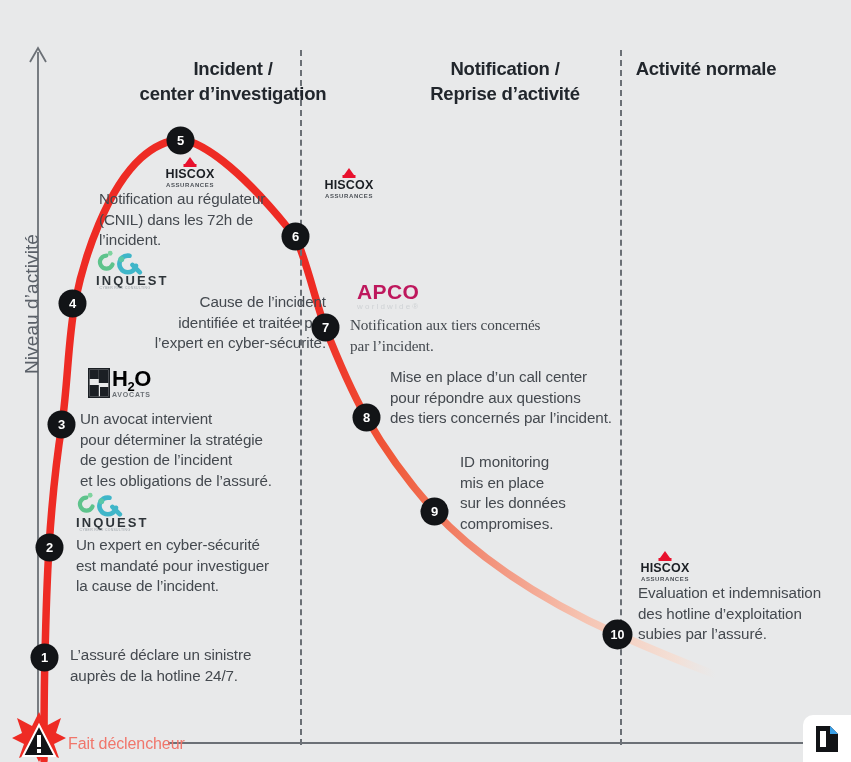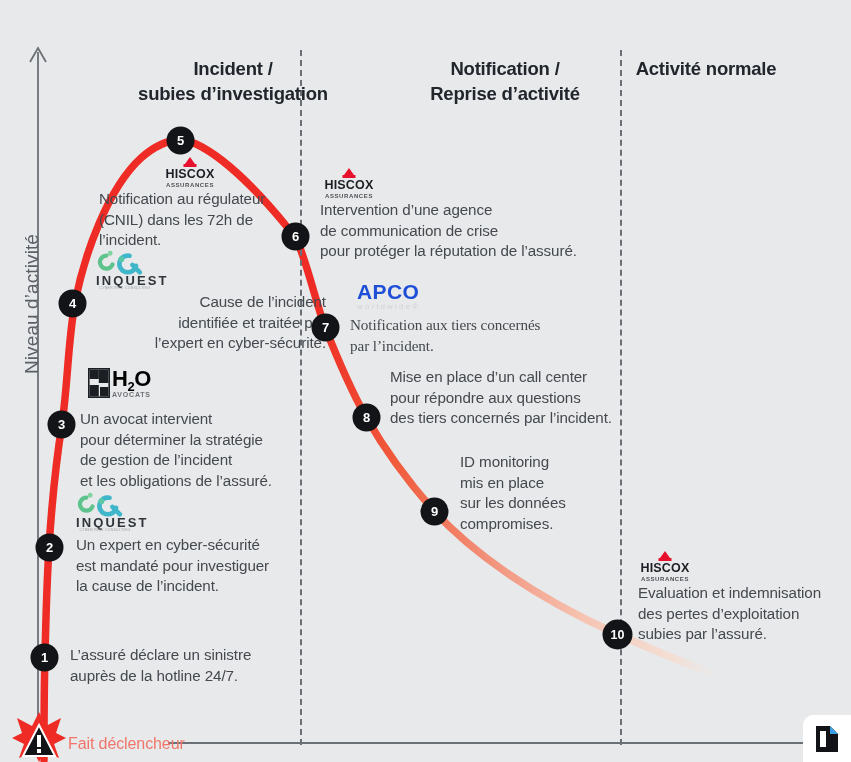--- a/index.html
+++ b/index.html
@@ -116,21 +116,21 @@
   }
 
   .logo-h2o{width:72px;display:flex;align-items:flex-end;}
   .h2o-sq{width:22px;height:30px;position:relative;flex:0 0 auto;}
   .h2o-txt{margin-left:2px;line-height:1;}
   .h2o-main{font-size:22px;font-weight:bold;color:#000000;letter-spacing:-.5px;text-align:center;}
   .h2o-main sub{font-size:13px;}
   .h2o-sub{font-size:7px;font-weight:bold;letter-spacing:.8px;color:#6c7176;margin-top:-2px;}
 
   .logo-apco{width:70px;}
-  .apco-main{font-size:21px;font-weight:bold;color:#1d4ed8;letter-spacing:.4px;line-height:21px;}
+  .apco-main{font-size:21px;font-weight:bold;color:#be185d;letter-spacing:.4px;line-height:21px;}
   .apco-sub{font-size:8px;letter-spacing:2.2px;color:#cfd2d5;line-height:10px;}
 
   
   #trigger-star{position:absolute;left:12px;top:712px;width:54px;height:50px;z-index:7;}
   #trigger-label{
     position:absolute;left:68px;top:735px;
     font-size:16px;color:#f0766b;letter-spacing:-.1px;
   }
 
   
@@ -191,21 +191,21 @@
     </g>
   </svg>
 
   <div class="y-axis-label">Niveau d’activité</div>
 
   <div class="divider" id="divider-1"></div>
   <div class="divider" id="divider-2"></div>
 
   <div class="phase-title" id="phase-1">
     <div>Incident /</div>
-    <div>subies d’investigation</div>
+    <div>center d’investigation</div>
   </div>
   <div class="phase-title" id="phase-2">
     <div>Notification /</div>
     <div>Reprise d’activité</div>
   </div>
   <div class="phase-title" id="phase-3">
     <div>Activité normale</div>
   </div>
 
   <div class="marker" style="left:168px;top:128px;">5</div>
@@ -288,25 +288,20 @@
     <div class="body">L’assuré déclare un sinistre
 auprès de la hotline 24/7.</div>
   </div>
 
   <div class="marker" style="left:283px;top:224px;">6</div>
   <div class="logo logo-hiscox" style="left:317px;top:168px;">
     <div class="hx-mark"></div>
     <div class="hx-word">HISCOX</div>
     <div class="hx-sub">ASSURANCES</div>
   </div>
-  <div class="note" style="left:320px;top:200px;width:300px;">
-    <div class="body">Intervention d’une agence
-de communication de crise
-pour protéger la réputation de l’assuré.</div>
-  </div>
 
   <div class="marker" style="left:313px;top:315px;">7</div>
   <div class="logo logo-apco" style="left:357px;top:281px;">
     <div class="apco-main">APCO</div>
     <div class="apco-sub">worldwide®</div>
   </div>
   <div class="note" style="left:350px;top:315px;width:290px;font-family:Liberation Serif, serif;">
     <div class="body">Notification aux tiers concernés
 par l’incident.</div>
   </div>
@@ -327,21 +322,21 @@
   </div>
 
   <div class="marker wide" style="left:604px;top:621px;">10</div>
   <div class="logo logo-hiscox" style="left:633px;top:551px;">
     <div class="hx-mark"></div>
     <div class="hx-word">HISCOX</div>
     <div class="hx-sub">ASSURANCES</div>
   </div>
   <div class="note" style="left:638px;top:583px;width:210px;">
     <div class="body">Evaluation et indemnisation
-des pertes d’exploitation
+des hotline d’exploitation
 subies par l’assuré.</div>
   </div>
 
   <svg id="trigger-star" viewBox="0 0 54 50">
     <path d="M27,0 L34,14 L49,6 L44,21 L54,26 L42,32 L47,46 L32,40 L27,50
              L22,40 L7,46 L12,32 L0,26 L10,21 L5,6 L20,14 Z" fill="#ee2b24"></path>
     <path d="M27,13 L43,44 L11,44 Z" fill="#121417" stroke="#ffffff" stroke-width="2"></path>
     <rect x="25" y="23" width="4" height="12" fill="#ffffff"></rect>
     <rect x="25" y="37" width="4" height="4" fill="#ffffff"></rect>
   </svg>

